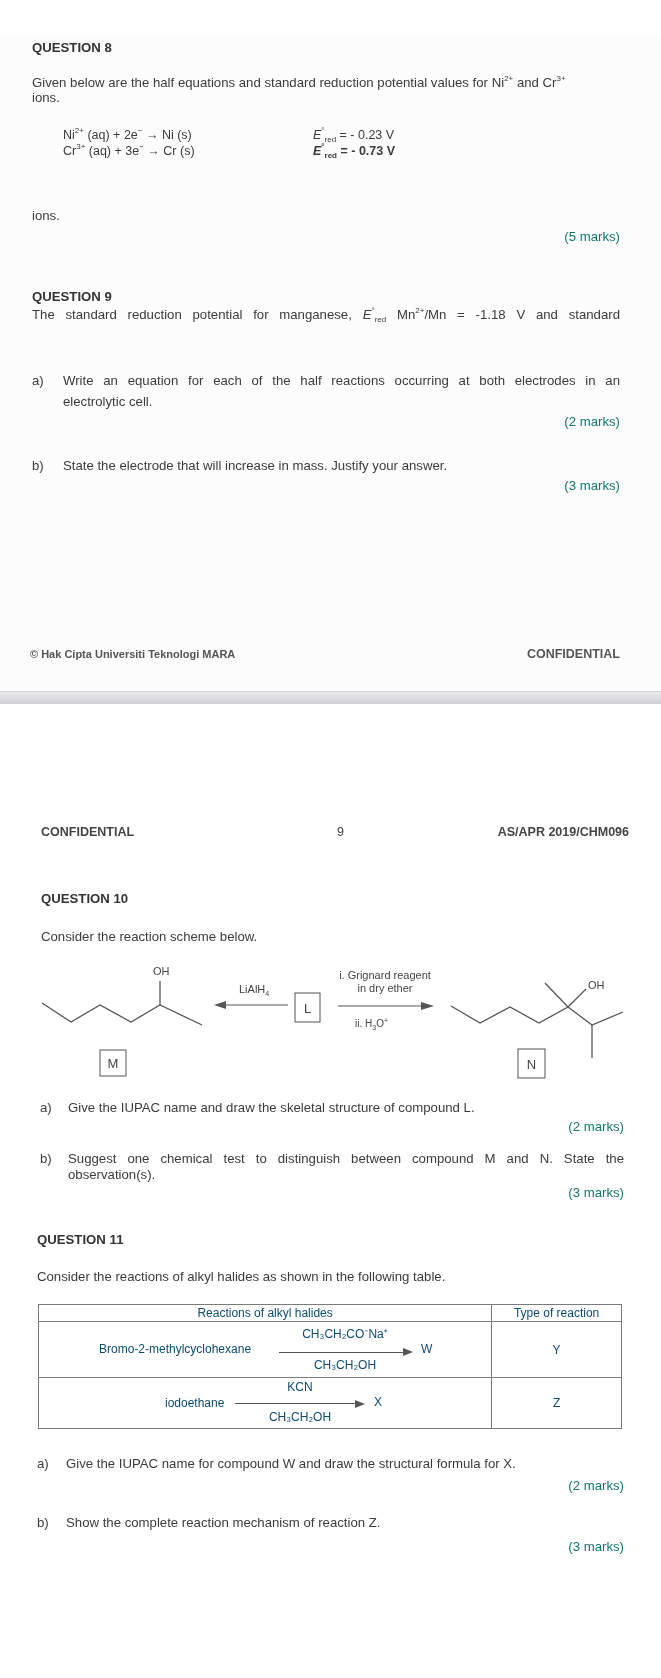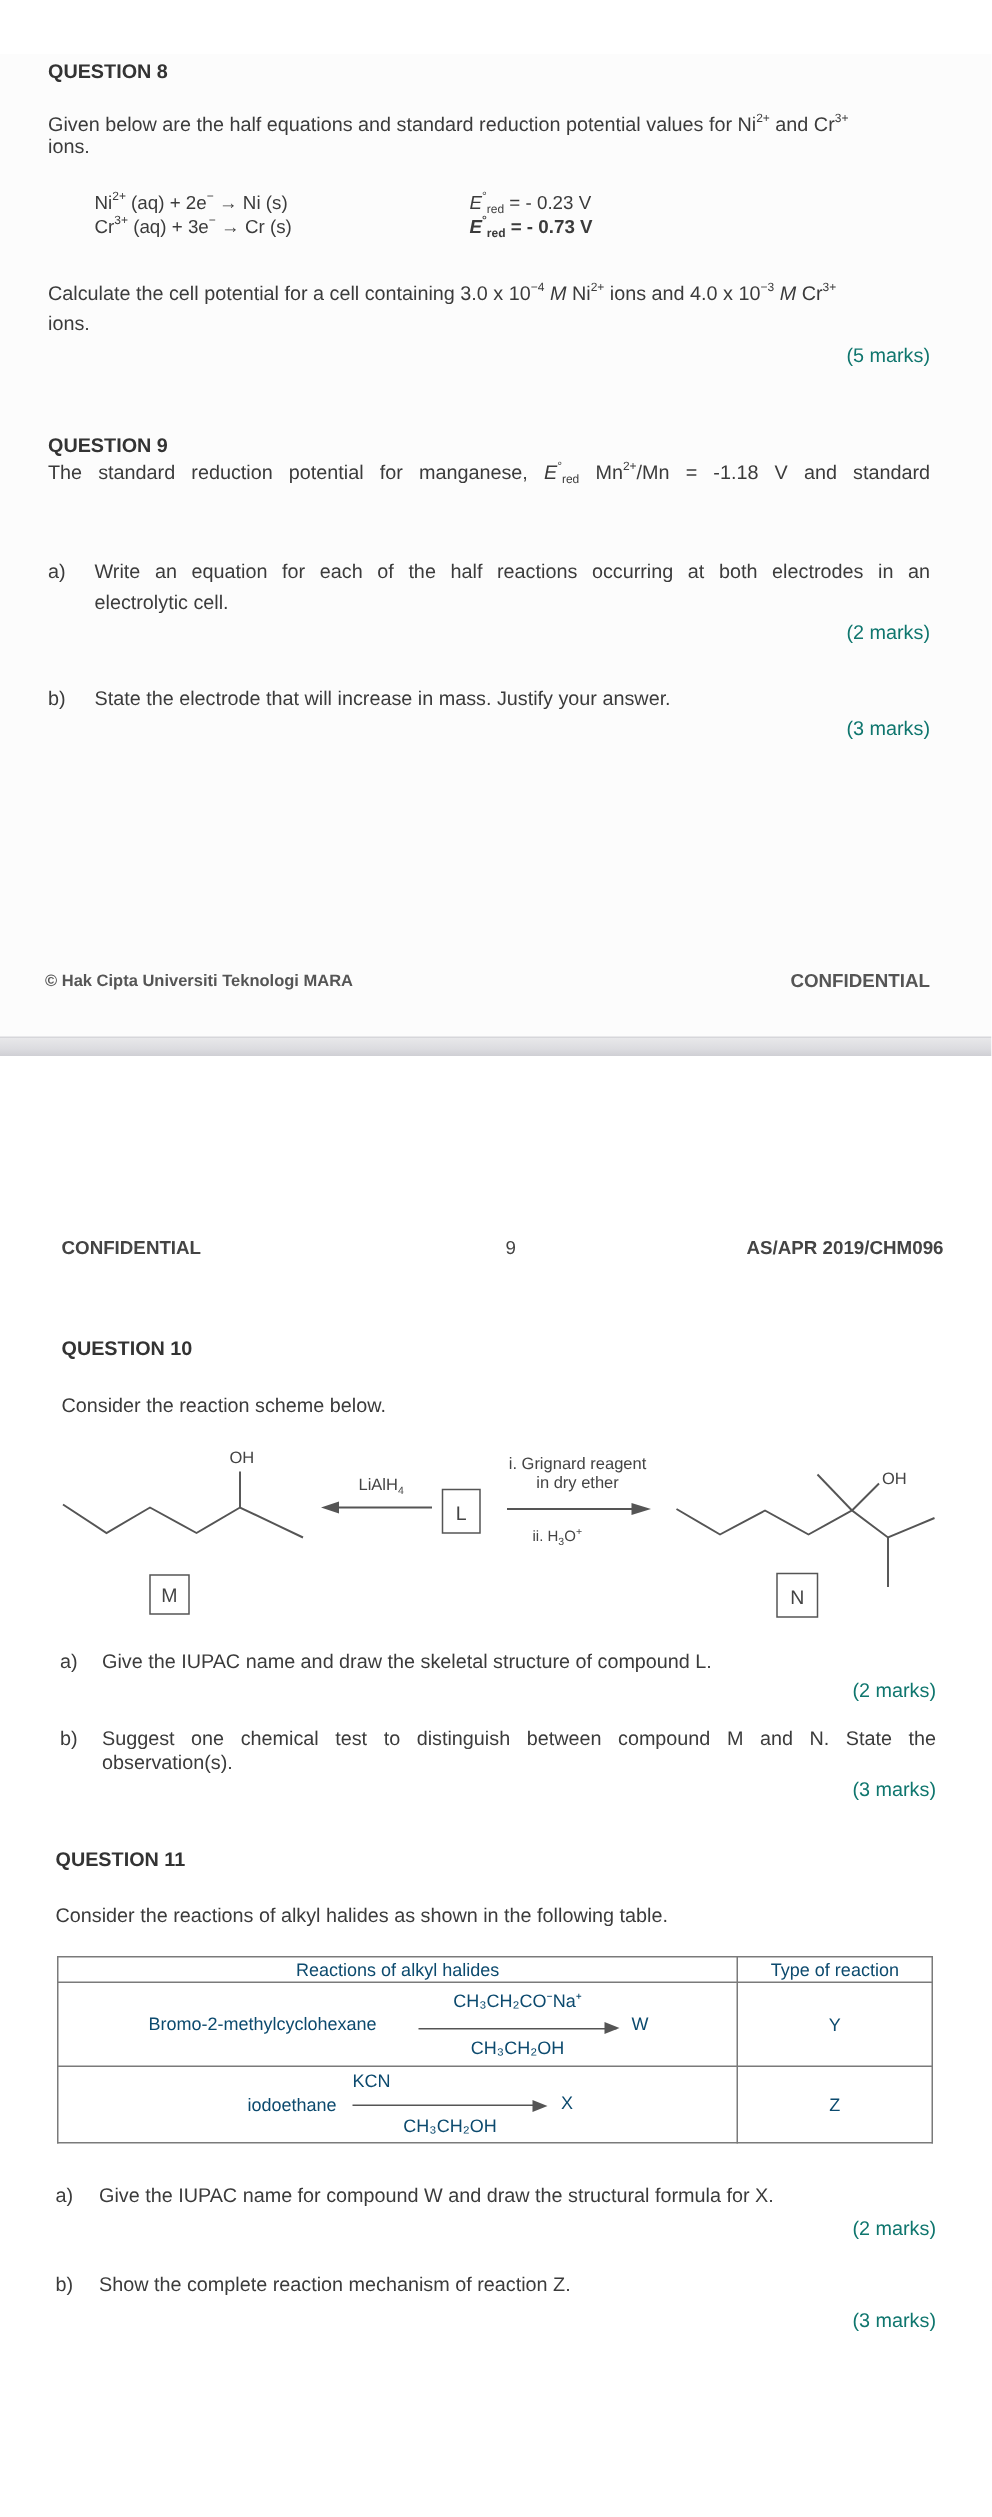--- a/index.html
+++ b/index.html
@@ -32,21 +32,20 @@
 
   <div class="t" style="left:32px; top:39px;"><span>Given below are the half equations and standard reduction potential values for Ni</span><sup>2+</sup><span> and Cr</span><sup>3+</sup></div>
   <div class="t" style="left:32px; top:54px;">ions.</div>
 
   <div class="t" style="left:63px; top:92px; font-size:12.5px; line-height:15px;"><span>Ni</span><sup>2+</sup><span> (aq)  + 2e</span><sup>−</sup><span> → Ni (s)</span></div>
   <div class="t" style="left:63px; top:108px; font-size:12.5px; line-height:15px;"><span>Cr</span><sup>3+</sup><span> (aq) + 3e</span><sup>−</sup><span> → Cr (s)</span></div>
 
   <div class="t" style="left:313px; top:92px; font-size:12.5px; line-height:15px;"><span class="ital">E</span><sup>°</sup><sub>red</sub><span> = - 0.23 V</span></div>
   <div class="t" style="left:313px; top:108px; font-size:12.5px; line-height:15px;font-weight:bold;"><span class="ital">E</span><sup>°</sup><sub>red</sub><span> = - 0.73 V</span></div>
 
-  <div class="t" style="left:32px; top:152px;"><span>Calculate the cell potential for a cell containing 3.0 x 10</span><sup>−4</sup> <span class="ital">M</span><span> Ni</span><sup>2+</sup><span> ions and 4.0 x 10</span><sup>−3</sup> <span class="ital">M</span><span> Cr</span><sup>3+</sup></div>
   <div class="t" style="left:32px; top:172px;">ions.</div>
   <div class="marks" style="top:193px;">(5 marks)</div>
 
   <div class="t h" style="left:32px; top:253px;">QUESTION 9</div>
 
   <div class="t just" style="left:32px; top:271px; width:588px;"><span>The standard reduction potential for manganese, </span><span class="ital">E</span><sup>°</sup><sub>red</sub><span> Mn</span><sup>2+</sup><span>/Mn = -1.18 V and standard</span></div>
 
   <div class="lbl" style="left:32px; top:337px;">a)</div>
   <div class="t just" style="left:63px; top:337px; width:557px;">Write an equation for each of the half reactions occurring at both electrodes in an</div>
   <div class="t" style="left:63px; top:358px;">electrolytic cell.</div>
@@ -130,21 +129,21 @@
       <span style="position:absolute; left:240px; top:1px; width:132px; height:30px; border-bottom:1.2px solid #555;"></span>
       <span style="position:absolute; left:364px; top:26px; width:0; height:0; border-top:4px solid transparent; border-bottom:4px solid transparent; border-left:10px solid #555;"></span>
       <span style="position:absolute; left:382px; top:20px;">W</span>
       <span style="position:absolute; left:240px; top:36px; width:132px; text-align:center;">CH₃CH₂OH</span>
     </td>
     <td>Y</td>
   </tr>
   <tr style="height:51px;">
     <td style="position:relative;">
       <span style="position:absolute; left:126px; top:18px;text-align:center;">iodoethane</span>
-      <span style="position:absolute; left:196px; top:2px; width:130px; text-align:left;">KCN</span>
+      <span style="position:absolute; left:196px; top:2px; width:130px; text-align:center;">KCN</span>
       <span style="position:absolute; left:196px; top:0px; width:125px; height:26px; border-bottom:1.2px solid #555;"></span>
       <span style="position:absolute; left:316px; top:22px; width:0; height:0; border-top:4px solid transparent; border-bottom:4px solid transparent; border-left:10px solid #555;"></span>
       <span style="position:absolute; left:335px; top:17px;">X</span>
       <span style="position:absolute; left:196px; top:32px; width:130px; text-align:center;">CH₃CH₂OH</span>
     </td>
     <td>Z</td>
   </tr>
 </tbody>
   </table>
 

